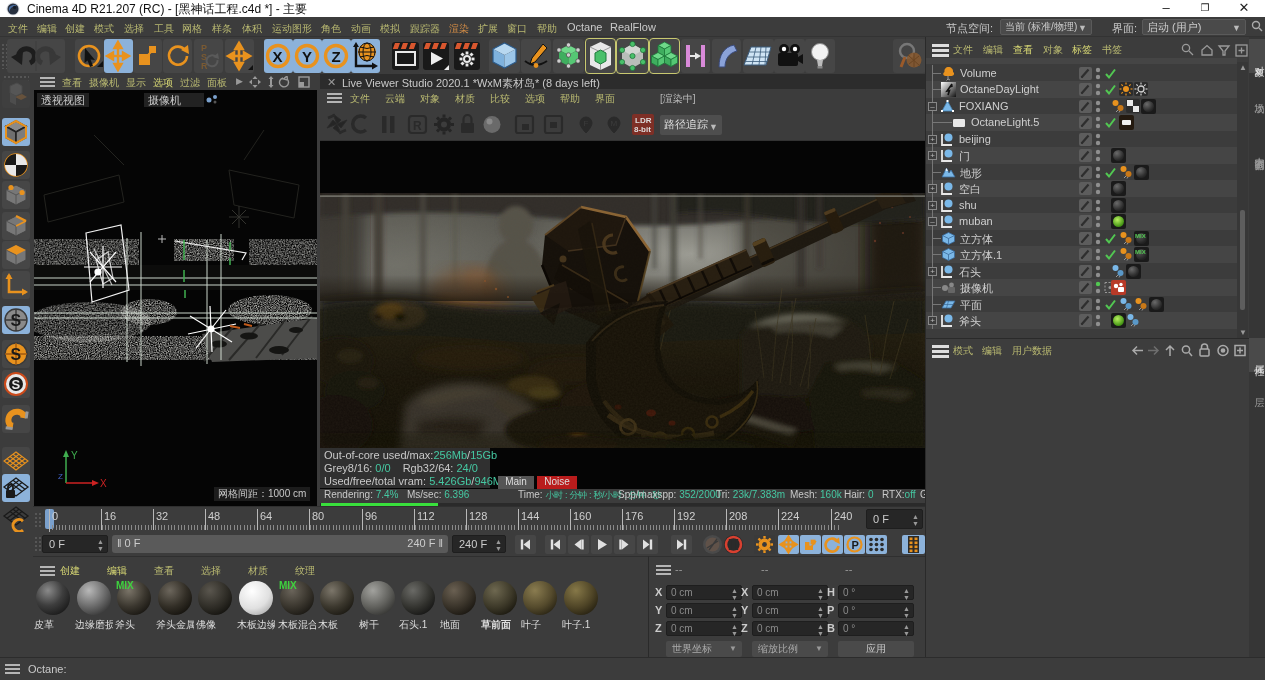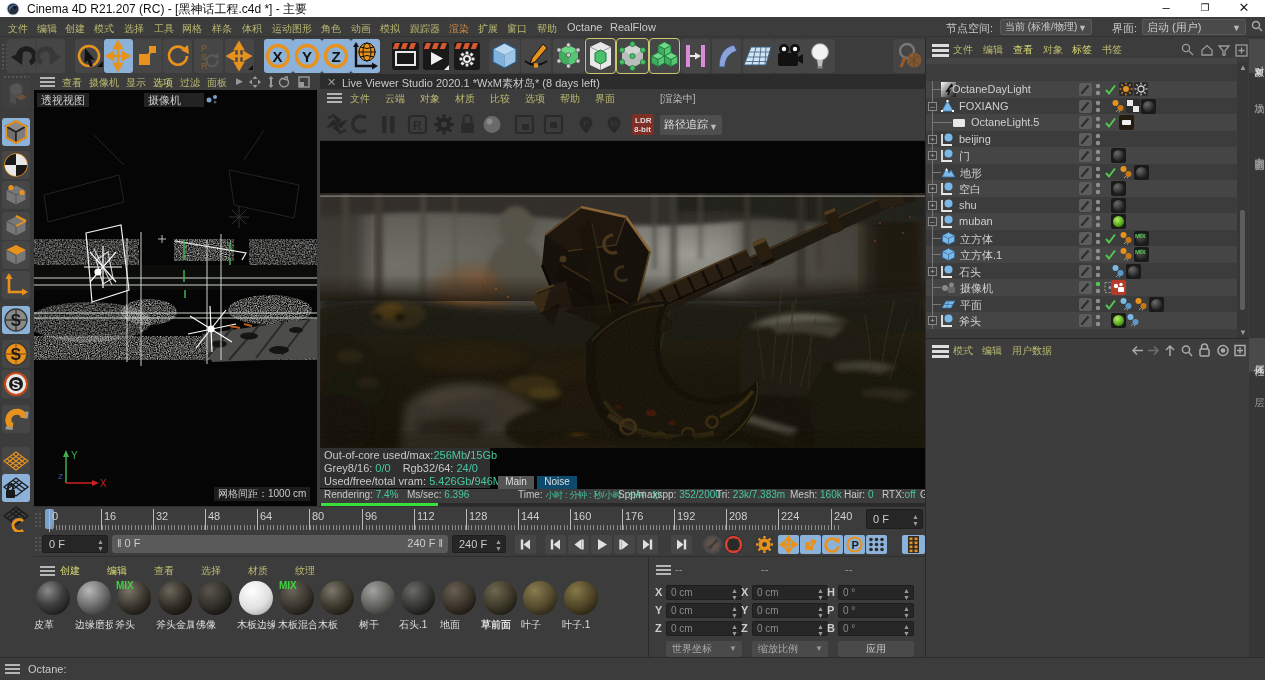--- a/index.html
+++ b/index.html
@@ -988,21 +988,21 @@
         <rect x="0" y="0" width="605" height="100" filter="url(#grain)" opacity=".08"></rect>
 
         <rect x="0" y="2.5" width="605" height="1.2" fill="#88887f"></rect>
       </svg>
 
       <div style="position:absolute; left:0; top:307px; width:170px; height:40px; background:rgba(52,52,52,.92);"></div>
       <div style="position:absolute; left:4px; top:308px; font-size:11px;" class="wlab">Out-of-core used/max:<span class="teal">256Mb</span><span class="wlab">/</span><span class="teal">15Gb</span></div>
       <div style="position:absolute; left:4px; top:321px; font-size:11px;" class="wlab">Grey8/16: <span class="teal">0/0</span><span style="margin-left:12px;">Rgb32/64: <span class="teal">24/0</span></span></div>
       <div style="position:absolute; left:4px; top:334px; font-size:11px;" class="wlab">Used/free/total vram: <span class="teal">5.426Gb</span>/<span class="teal">946Mb</span>/<span class="teal">8Gb</span></div>
       <div style="position:absolute; left:178px; top:335px; width:36px; height:13px; background:#555; color:#ddd; font-size:10px; text-align:center;">Main</div>
-      <div style="position:absolute; left:217px; top:335px; width:40px; height:13px; background:#0c4a6e; color:#ddd; font-size:10px; text-align:center;">Noise</div>
+      <div style="position:absolute; left:217px; top:335px; width:40px; height:13px; background:#b91c1c; color:#ddd; font-size:10px; text-align:center;">Noise</div>
 
       <div style="position:absolute; left:0; top:348px; width:605px; height:14px; background:#3c3c3c; font-size:10px;">
         <span class="wlab" style="position:absolute; left:4px;">Rendering: <span class="teal">7.4%</span></span>
         <span class="wlab" style="position:absolute; left:87px;">Ms/sec: <span class="teal">6.396</span></span>
         <span class="wlab" style="position:absolute; left:154px;margin-left:44px;">Time: <span class="teal" style="font-size:9px; letter-spacing:-0.3px;">小时 : 分钟 : 秒/小时 : 分钟 : 秒</span></span>
         <span class="wlab" style="position:absolute; left:298px;">Spp/maxspp: <span class="teal">352/2000</span></span>
         <span class="wlab" style="position:absolute; left:396px;">Tri: <span class="teal">23k/7.383m</span></span>
         <span class="wlab" style="position:absolute; left:470px;">Mesh: <span class="teal">160k</span></span>
         <span class="wlab" style="position:absolute; left:524px;">Hair: <span class="teal">0</span></span>
         <span class="wlab" style="position:absolute; left:562px;">RTX:<span class="teal">off</span></span>
@@ -1029,35 +1029,55 @@
           <line x1="8" y1="8" x2="12" y2="12"></line>
         <path d="M21 12 L21 7 L26 2.5 L31 7 L31 12 Z"></path>
         <path d="M38 3 L48 3 L44 8 L44 12 L42 12 L42 8 Z"></path>
         <rect x="55" y="2" width="11" height="11"></rect>
           <path d="M60.5 4.5 L60.5 10.5 M57.5 7.5 L63.5 7.5"></path>
       </g>
     </svg>
 
     <div id="omgr">
       <div class="orow alt" style="top:21px; height:6px;"></div>
+      <div class="orow" style="top:27.5px;">
+          <div class="abs" style="left:6px; top:0; width:1px; height:17px; background:#777;"></div>
+          <div class="abs" style="left:6px; top:8px; width:9px; height:1px; background:#777;"></div>
+          <svg class="abs" style="left:15px; top:1px;" width="15" height="15" viewBox="0 0 15 15">
+            <path d="M7.5 1 C10 1 12.5 3 12 6 C14 7 13 10 10.5 10 L4.5 10 C2 10 1.5 7 3.5 6 C3 3 5 1 7.5 1 Z" fill="#e8921e"></path>
+            <path d="M7 10 L7 13 M7 13 L5.5 14.5 M7 13 L9 14" stroke="#999" stroke-width="1"></path>
+          </svg>
+          <span class="nm" style="left:34px;">Volume</span>
+          <div class="abs" style="left:153px; top:2px; width:13px; height:13px; background:#5d5d5d; border-radius:2px;"><svg width="13" height="13" viewBox="0 0 13 13">
+              <path d="M2.5 10.5 L9.5 2.5" stroke="#2e2e2e" stroke-width="2.2"></path>
+              <path d="M2 11 L4 10.5 L2.5 9 Z" fill="#2e2e2e"></path>
+            </svg></div>
+          <svg class="abs" style="left:168px; top:2px;" width="8" height="13" viewBox="0 0 8 13">
+            <circle cx="4" cy="3" r="2.2" fill="#8f8f8f"></circle>
+            <circle cx="4" cy="10" r="2.2" fill="#8f8f8f"></circle>
+          </svg>
+          <svg class="abs" style="left:178px; top:2px;" width="13" height="13" viewBox="0 0 13 13">
+            <path d="M2 7 L5 10.5 L11 2.5" stroke="#52c752" stroke-width="2" fill="none"></path>
+          </svg>
+        </div>
       <div class="orow alt" style="top:44.0px;">
           <div class="abs" style="left:6px; top:0; width:1px; height:17px; background:#777;"></div>
           <div class="abs" style="left:6px; top:8px; width:9px; height:1px; background:#777;"></div>
           <svg class="abs" style="left:15px; top:1px;" width="15" height="15" viewBox="0 0 15 15">
             <defs>
               <linearGradient id="dlg" x1="0" y1="0" x2="1" y2="1">
                 <stop offset="0" stop-color="#fff"></stop>
                 <stop offset="1" stop-color="#111"></stop>
               </linearGradient>
             </defs>
             <rect x="0" y="0" width="15" height="15" fill="url(#dlg)"></rect>
             <path d="M11 2 L6 9 L8.5 8.5 L7 13" stroke="#111" stroke-width="1.6" fill="none"></path>
             <path d="M11 2 L9.4 5.8 L12 4.6 Z" fill="#111"></path>
           </svg>
-          <span class="nm" style="left:26px;text-align:center;">OctaneDayLight</span>
+          <span class="nm" style="left:34px;text-align:center;">OctaneDayLight</span>
           <div class="abs" style="left:153px; top:2px; width:13px; height:13px; background:#5d5d5d; border-radius:2px;"><svg width="13" height="13" viewBox="0 0 13 13">
               <path d="M2.5 10.5 L9.5 2.5" stroke="#2e2e2e" stroke-width="2.2"></path>
               <path d="M2 11 L4 10.5 L2.5 9 Z" fill="#2e2e2e"></path>
             </svg></div>
           <svg class="abs" style="left:168px; top:2px;" width="8" height="13" viewBox="0 0 8 13">
             <circle cx="4" cy="3" r="2.2" fill="#8f8f8f"></circle>
             <circle cx="4" cy="10" r="2.2" fill="#8f8f8f"></circle>
           </svg>
           <svg class="abs" style="left:178px; top:2px;" width="13" height="13" viewBox="0 0 13 13">
             <path d="M2 7 L5 10.5 L11 2.5" stroke="#52c752" stroke-width="2" fill="none"></path>

